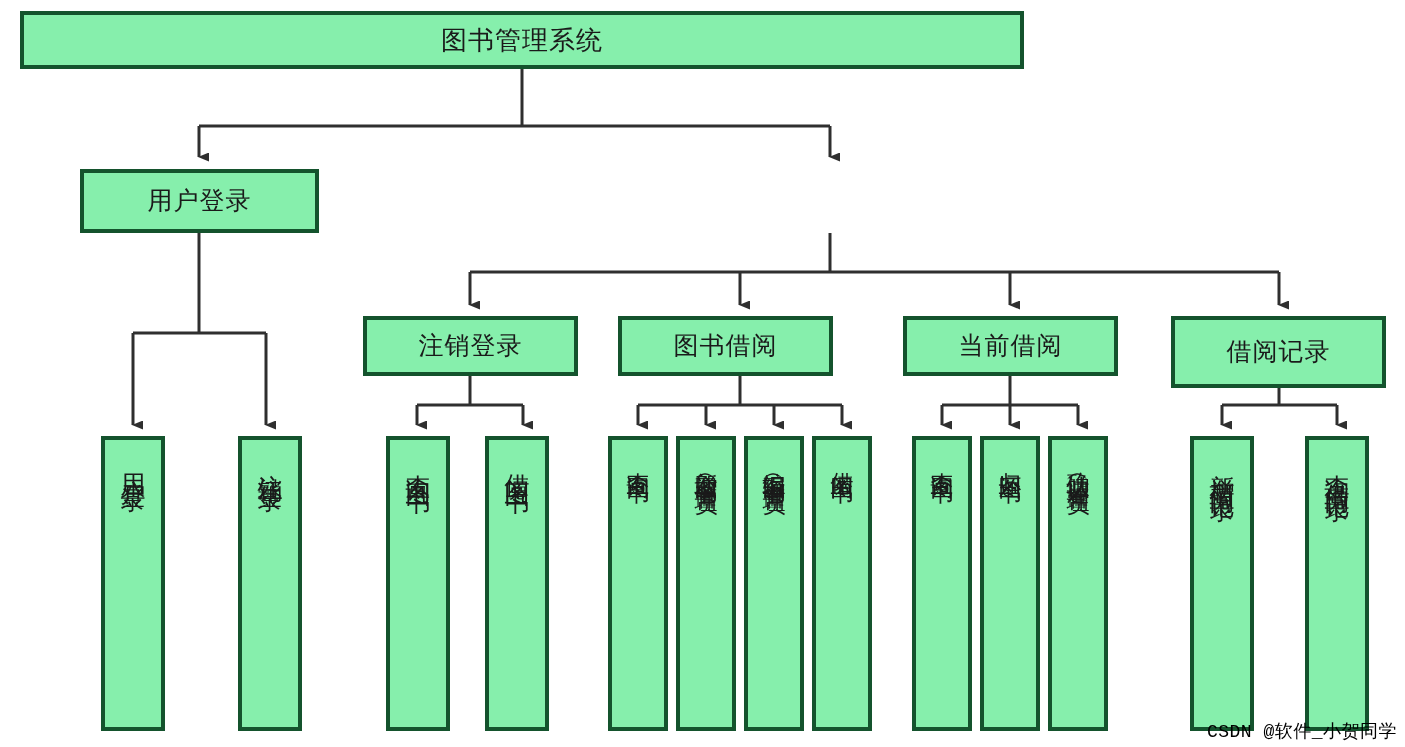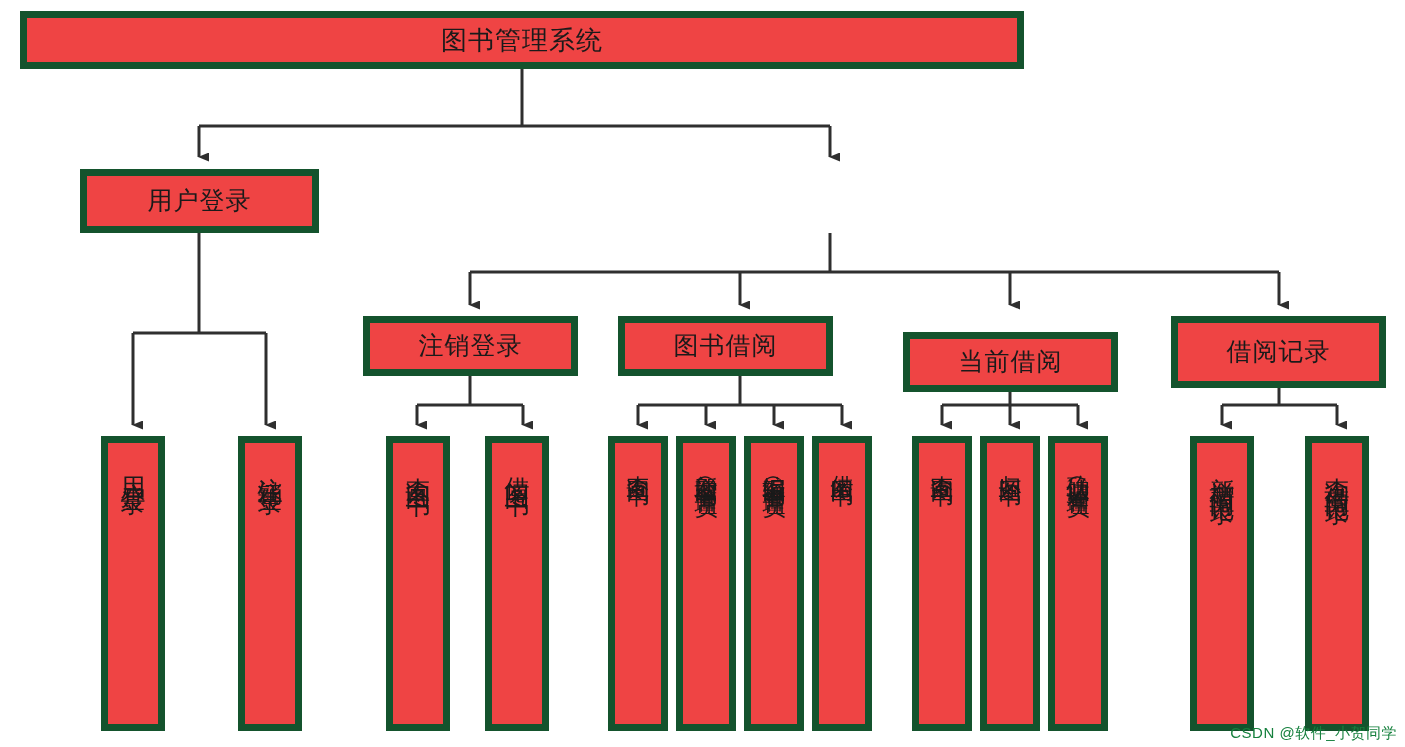--- a/index.html
+++ b/index.html
@@ -22,22 +22,22 @@
     position: absolute;
     left: 0;
     top: 0;
     width: 1405px;
     height: 747px;
     pointer-events: none;
   }
   .node {
     position: absolute;
     box-sizing: border-box;
-    background: #ef4444;
-    border: 7px solid #14532d;
+    background: #86efac;
+    border: 4px solid #14532d;
     display: flex;
     align-items: center;
     justify-content: center;
     color: #1a1a1a;
     z-index: 2;
   }
   .node-label {
     display: block;
     text-align: center;
     line-height: 1.18;
@@ -66,26 +66,26 @@
     white-space: nowrap;
   }
   .node.vert.narrow .node-label {
     font-size: 23px;
     letter-spacing: 3px;
   }
   .watermark {
     position: absolute;
     right: 8px;
     bottom: 4px;
-    font-size: 15px;
-    color: #15803d;
+    font-size: 18px;
+    color: #000000;
     letter-spacing: 0.5px;
     white-space: nowrap;
     z-index: 5;
-    font-family: Liberation Sans, sans-serif;
+    font-family: Liberation Mono, monospace;
   }
 </style>
 </head>
 <body>
 
 <div id="diagram-root">
 
   <svg id="connector-layer" viewBox="0 0 1405 747" width="1405" height="747" xmlns="http://www.w3.org/2000/svg">
     <defs>
       <marker id="arrowhead" markerWidth="9" markerHeight="11" refX="4.5" refY="10" orient="auto" markerUnits="userSpaceOnUse">
@@ -146,21 +146,21 @@
 
 
   <div class="node horiz" style="left:363px; top:316px; width:215px; height:60px;">
     <span class="node-label">注销登录</span>
   </div>
 
   <div class="node horiz" style="left:618px; top:316px; width:215px; height:60px;">
     <span class="node-label">图书借阅</span>
   </div>
 
-  <div class="node horiz" style="left:903px; top:316px; width:215px; height:60px;margin-top:16px;">
+  <div class="node horiz" style="left:903px; top:316px; width:215px; height:60px;">
     <span class="node-label">当前借阅</span>
   </div>
 
   <div class="node horiz" style="left:1171px; top:316px; width:215px; height:72px;">
     <span class="node-label">借阅记录</span>
   </div>
 
   <div class="node vert" style="left:101px; top:436px; width:64px; height:295px;">
     <span class="node-label">用户登录</span>
   </div>

